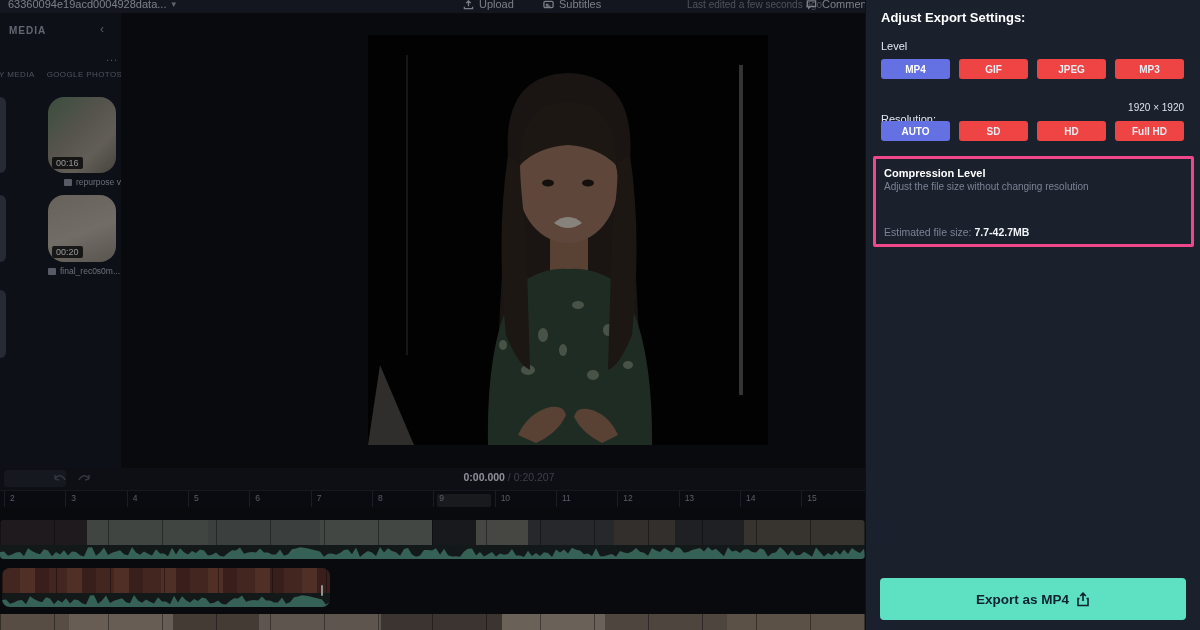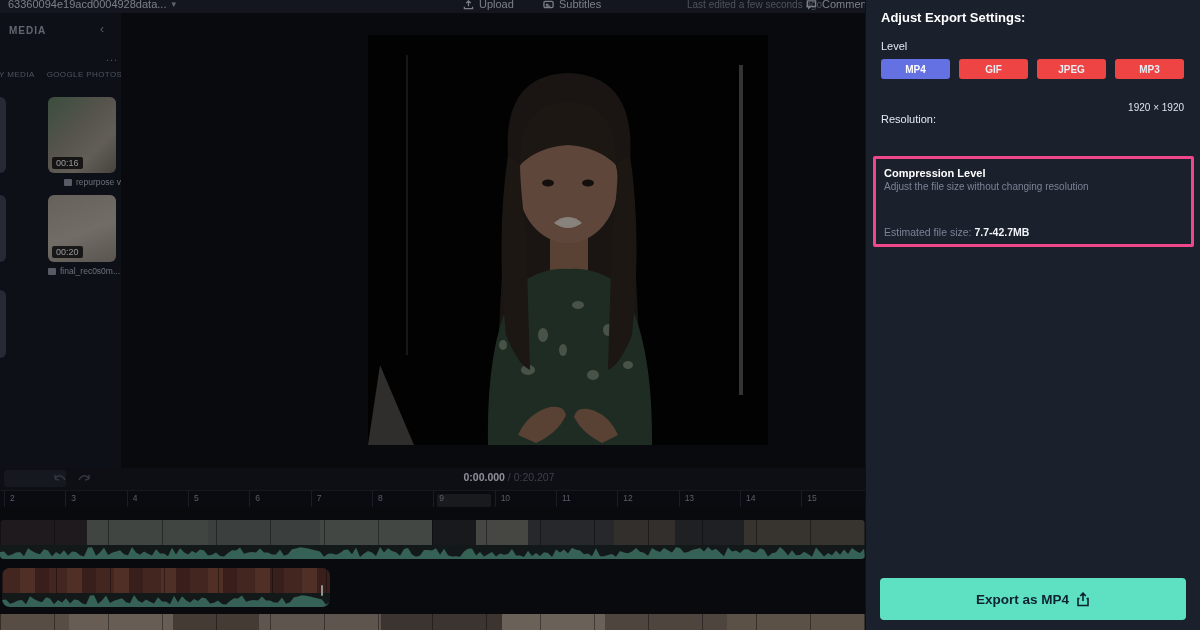--- a/index.html
+++ b/index.html
@@ -17,21 +17,21 @@
   .topbar .muted { color:#79808f; font-size:10px; }
   .chev { font-size:9px; color:#9aa0ad; }
   .tb-icon { width:11px; height:11px; stroke:#c3c8d4; fill:none; stroke-width:1.4; }
 
   .sidebar { position:absolute; left:0; top:13px; width:121px; height:455px; background:#141821; }
   .sb-head { position:absolute; left:9px; top:12px; font-size:10px; font-weight:bold; letter-spacing:1px; color:#9aa1b0; }
   .sb-collapse { position:absolute; left:100px; top:9px; color:#8a90a0; font-size:12px; }
   .sb-dots { position:absolute; left:106px; top:38px; color:#7a8090; font-size:11px; letter-spacing:1px; }
   .sb-tabs { position:absolute; left:-8px; top:57px; width:140px; display:flex; gap:12px;
              font-size:8px; color:#79808e; letter-spacing:.4px; white-space:nowrap; }
-  .thumb { position:absolute; border-radius:6px; overflow:hidden;text-align:center; }
+  .thumb { position:absolute; border-radius:16px; overflow:hidden;text-align:center; }
   .thumb .badge { position:absolute; left:4px; bottom:4px; background:rgba(0,0,0,.78); color:#e8eaee;
                   font-size:9px; padding:1px 4px; border-radius:2px; }
   .cap { position:absolute; display:flex; align-items:center; gap:4px; font-size:8.5px; color:#aab0bc;
          white-space:nowrap; overflow:hidden; width:76px; }
   .cap .film { width:8px; height:7px; background:#8a90a0; border-radius:1px; flex:none; }
   .t1-img { width:100%; height:100%;
     background:linear-gradient(135deg,#5c7a5e 0%,#8a857a 45%,#9b9488 70%,#6e6a60 100%); }
   .t2-img { width:100%; height:100%;
     background:linear-gradient(160deg,#a39a90 0%,#b5aca2 55%,#8d857b 100%); }
   .t-partial { background:#3a4150; border-radius:6px; position:absolute; }
@@ -281,20 +281,26 @@
     <div class="group-label" style="top:40px;">Level</div>
     <div class="btn-row" style="top:59px;" id="format-buttons">
         <div class="opt-btn selected">MP4</div>
         <div class="opt-btn">GIF</div>
         <div class="opt-btn">JPEG</div>
         <div class="opt-btn">MP3</div>
       </div>
 
     <div class="group-label" style="top:102px;margin-top:11px;">Resolution:</div>
     <div class="res-value">1920 × 1920</div>
+    <div class="btn-row" style="top:121px;" id="resolution-buttons">
+        <div class="opt-btn selected">AUTO</div>
+        <div class="opt-btn">SD</div>
+        <div class="opt-btn">HD</div>
+        <div class="opt-btn">Full HD</div>
+      </div>
 
     <div class="pink-box">
       <div class="pb-title">Compression Level</div>
       <div class="pb-sub">Adjust the file size without changing resolution</div>
       <div class="pb-est">
         <span>Estimated file size: </span><b>7.7-42.7MB</b>
       </div>
     </div>
 
     <div class="export-btn">

